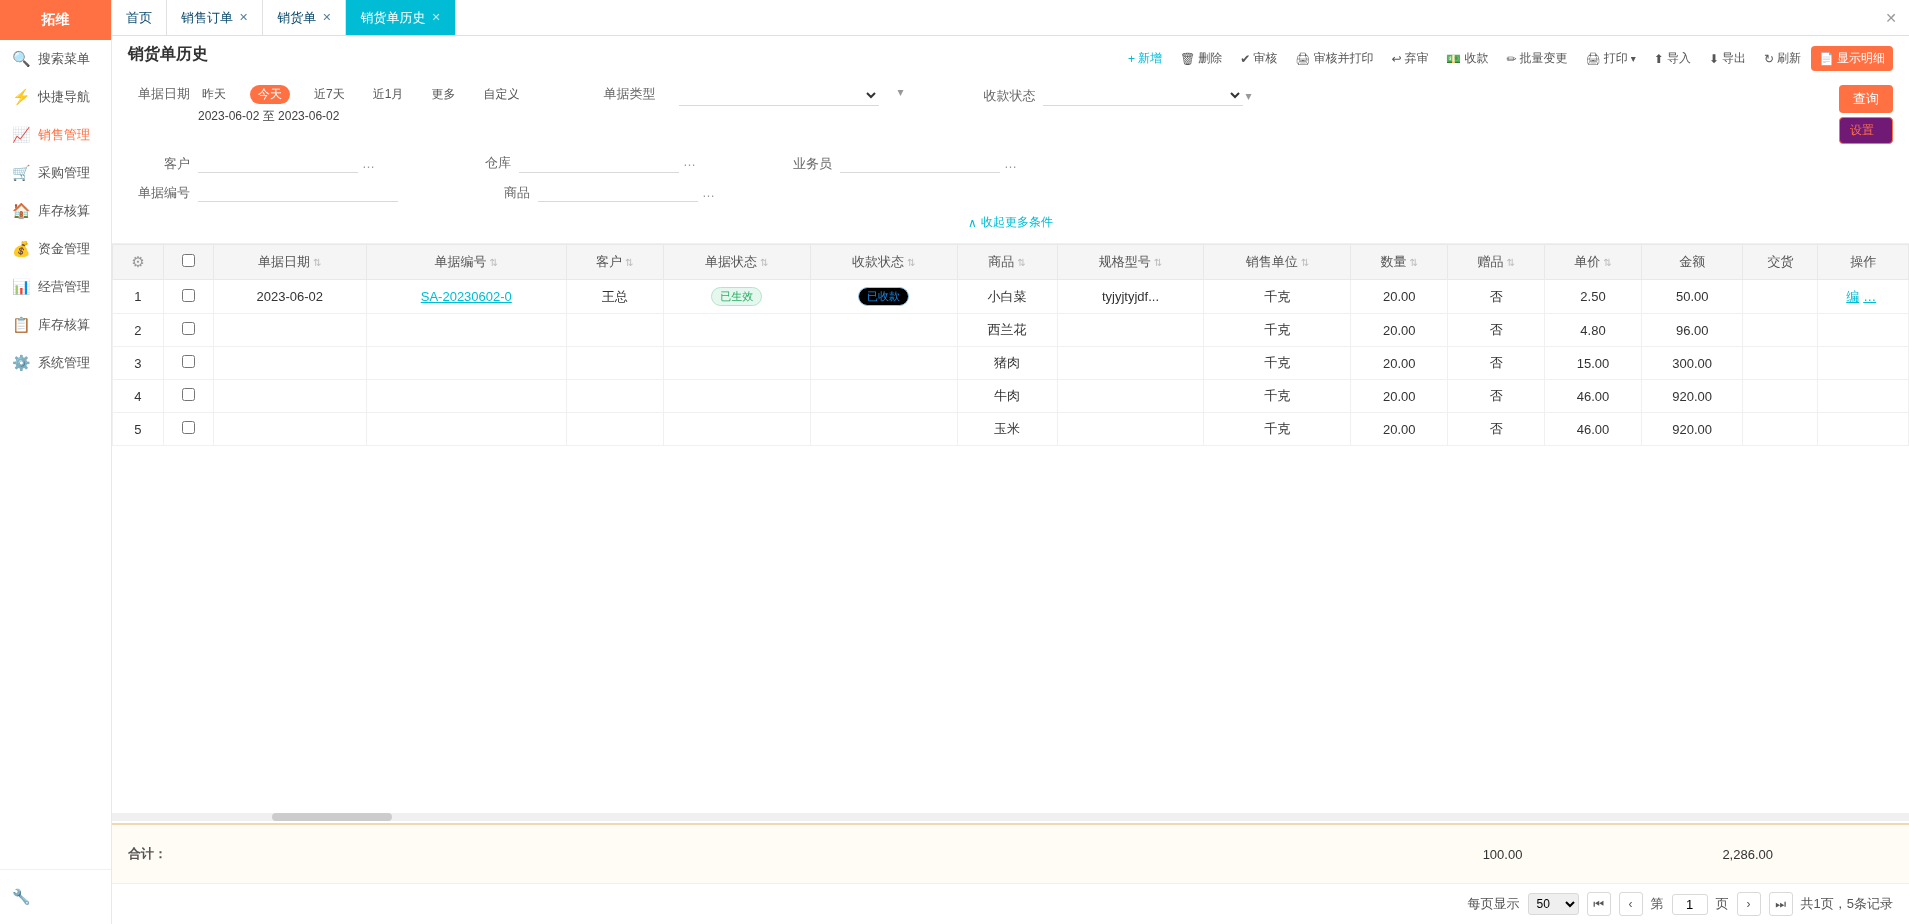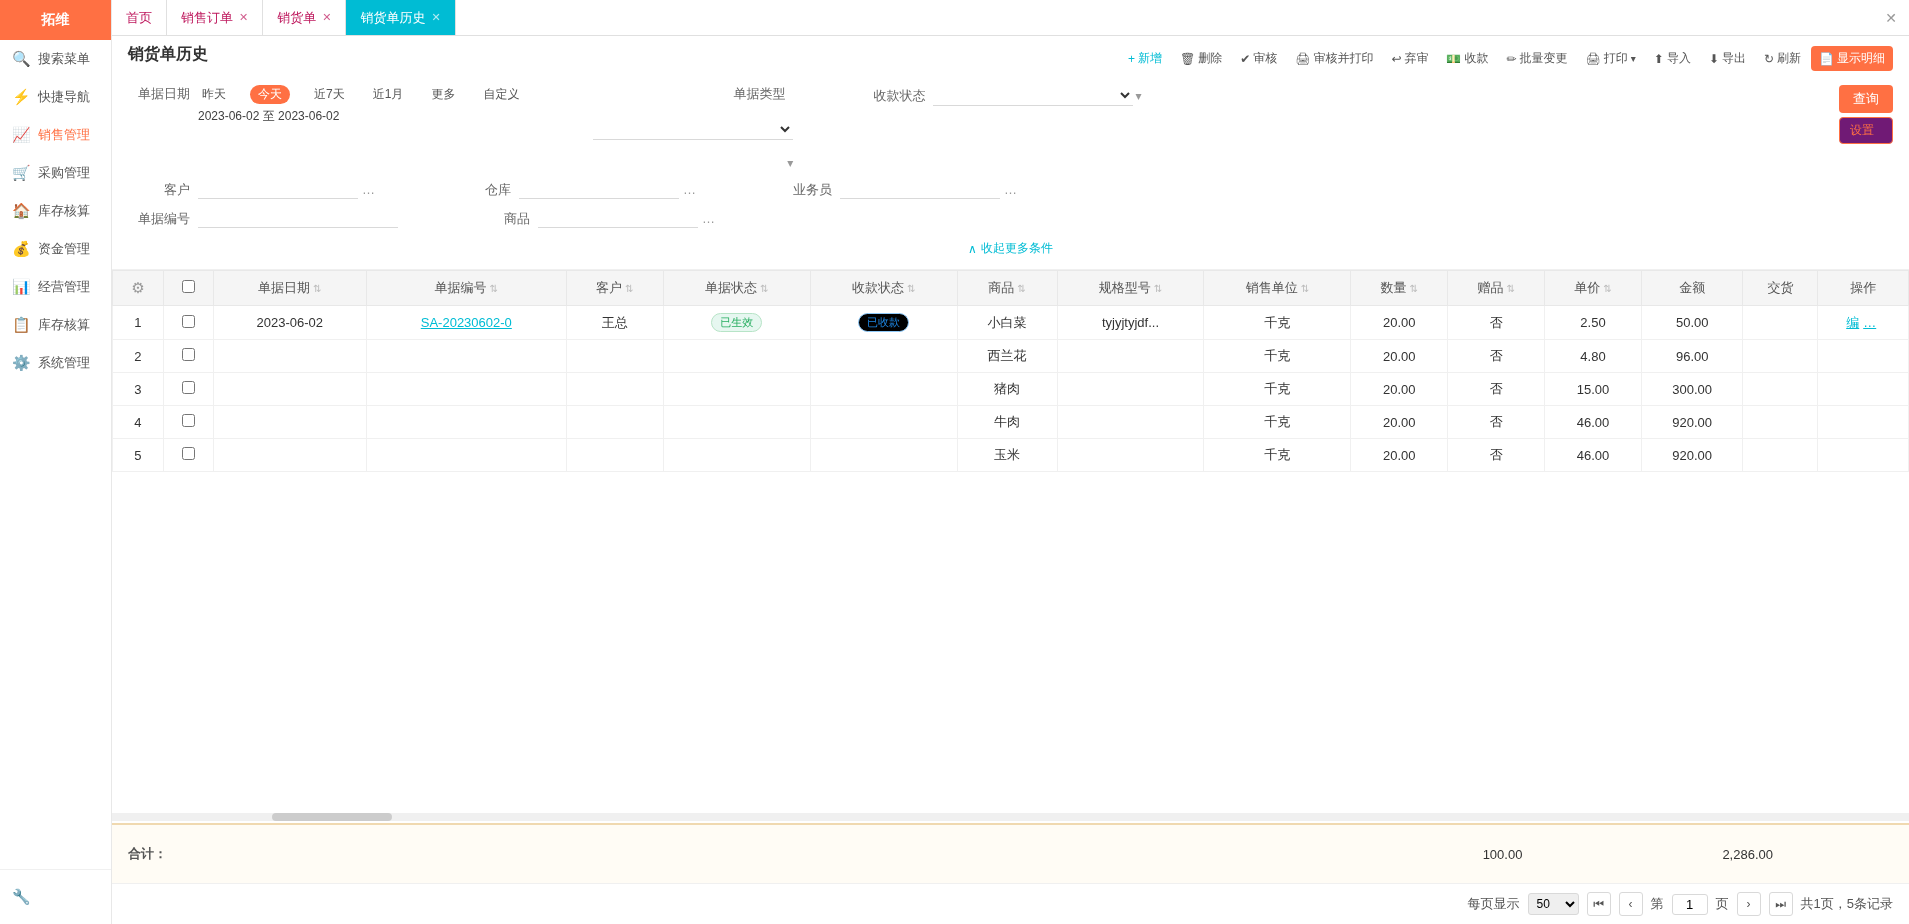--- a/index.html
+++ b/index.html
@@ -59,21 +59,21 @@
       height: 36px;
       padding: 0;
     }
     .tab {
       padding: 0 14px;
       height: 100%;
       display: flex;
       align-items: center;
       cursor: pointer;
       font-size: 13px;
-      color: #be185d;
+      color: #0c4a6e;
       border-right: 1px solid #e0e0e0;
       gap: 6px;
       white-space: nowrap;
     }
     .tab.active { background: #00bcd4; color: #fff; }
     .tab .close-btn { font-size: 11px; cursor: pointer; opacity: 0.7; }
     .tab.active .close-btn { color: #fff; }
     .tab-close-all {
       margin-left: auto;
       padding: 0 12px;
@@ -470,21 +470,21 @@
               <span class="date-tab">昨天</span>
               <span class="date-tab active">今天</span>
               <span class="date-tab">近7天</span>
               <span class="date-tab">近1月</span>
               <span class="date-tab">更多</span>
               <span class="date-tab">自定义</span>
             </div>
             <span class="date-range">2023-06-02 至 2023-06-02</span>
           </div>
         </div>
-        <div style="display:flex; align-items:flex-end; gap:16px; margin-left:30px;flex-direction:column;">
+        <div style="display:flex; align-items:flex-start; gap:16px; margin-left:30px;">
           <span class="filter-label">单据类型</span>
           <select class="filter-select"></select>
           <span style="color:#999;font-size:12px;margin-left:2px;">▾</span>
         </div>
         <div style="display:flex; align-items:center; gap:0; margin-left:30px;">
           <span class="filter-label">收款状态</span>
           <select class="filter-select"></select>
           <span style="color:#999;font-size:12px;margin-left:2px;">▾</span>
         </div>
         <div style="margin-left:auto; display:flex; flex-direction:column; gap:4px;">
@@ -492,21 +492,21 @@
           <button class="toolbar-btn set-btn">设置</button>
         </div>
       </div>
 
       <div style="display:flex; align-items:center; gap:40px; margin-bottom:10px;">
         <div style="display:flex; align-items:center;">
           <span class="filter-label">客户</span>
           <input class="filter-input" style="width: 160px;">
           <span class="filter-dots">…</span>
         </div>
-        <div style="display:flex; align-items:center; margin-left:30px;">
+        <div style="display:flex; margin-left:30px;">
           <span class="filter-label">仓库</span>
           <input class="filter-input" style="width: 160px;">
           <span class="filter-dots">…</span>
         </div>
         <div style="display:flex; align-items:center; margin-left:30px;">
           <span class="filter-label">业务员</span>
           <input class="filter-input" style="width: 160px;">
           <span class="filter-dots">…</span>
         </div>
       </div>

